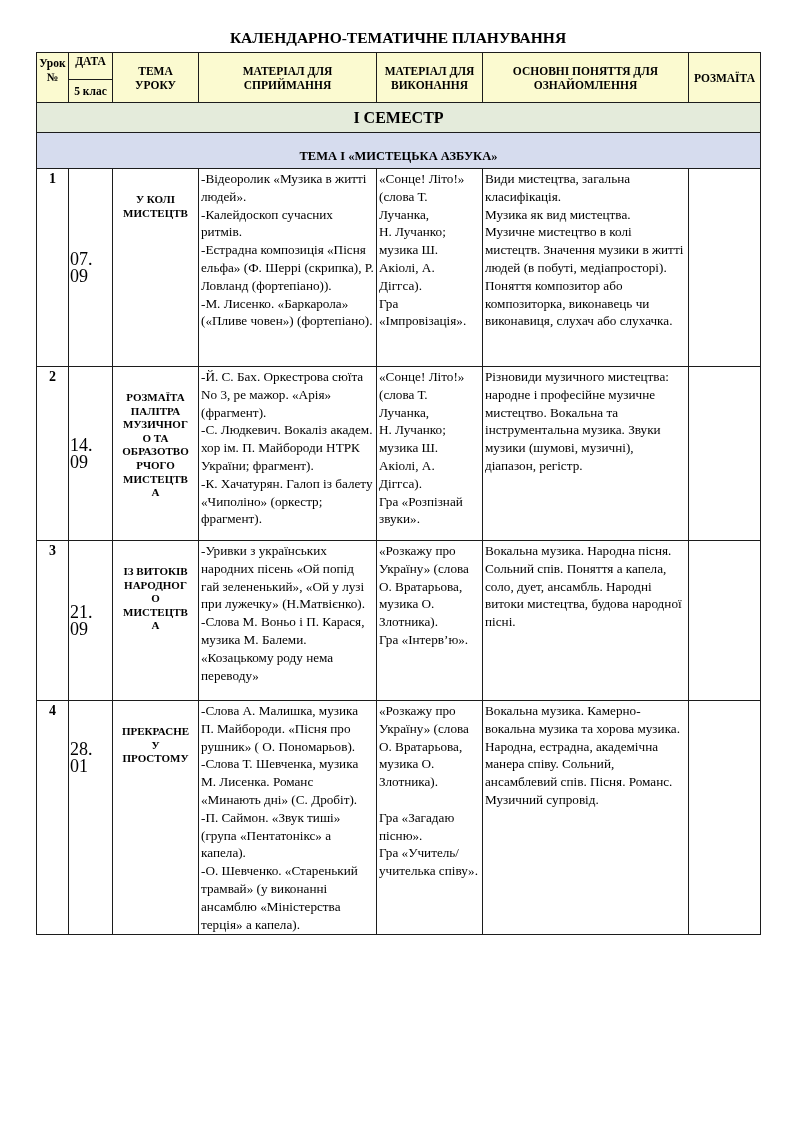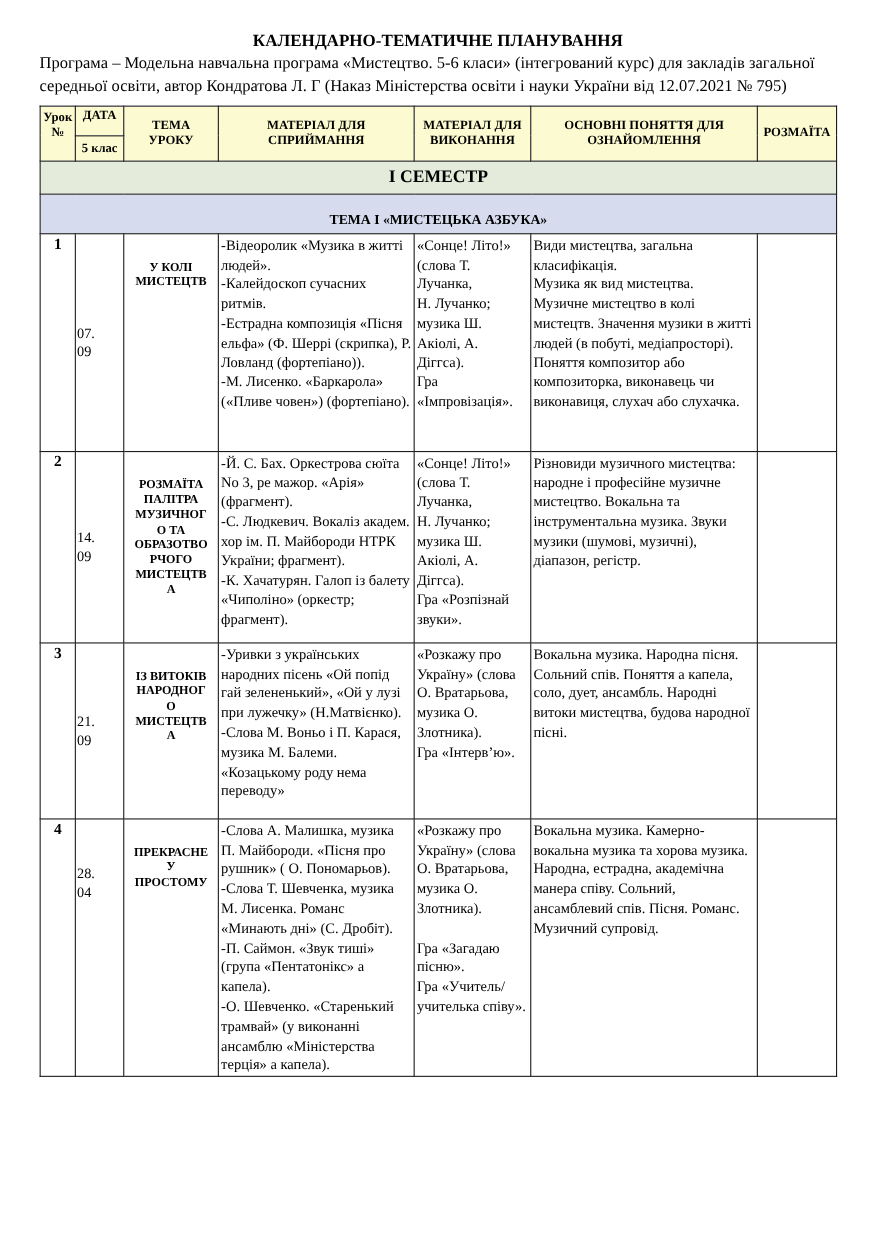--- a/index.html
+++ b/index.html
@@ -78,21 +78,21 @@
     height: 30px;
     padding-bottom: 4px;
   }
   td.cell-num {
     text-align: center;
     font-weight: bold;
     font-size: 14px;
     padding-top: 2px;
   }
   td.cell-date {
-    font-size: 13px;
+    font-size: 18px;
     line-height: 17px;
     vertical-align: middle;
     padding-left: 1px;
     margin-left: 41px;
   }
   tr.lesson-r4 td.cell-date { vertical-align: top; padding-top: 40px; }
   td.cell-topic {
     text-align: center;
     font-weight: bold;
     font-size: 11px;
@@ -107,21 +107,20 @@
   tr.lesson-r2 { height: 174px; }
   tr.lesson-r3 { height: 160px; }
   tr.lesson-r4 { height: 234px; }
 </style>
 </head>
 <body>
 
 <div class="page">
 
   <div class="doc-title">КАЛЕНДАРНО-ТЕМАТИЧНЕ ПЛАНУВАННЯ</div>
-  <p class="intro">Програма – Модельна навчальна програма  «Мистецтво. 5-6 класи»  (інтегрований курс)  для закладів загальної середньої освіти, автор Кондратова Л. Г (Наказ Міністерства освіти і науки України від 12.07.2021 № 795)</p>
 
   <table class="plan">
     <colgroup>
       <col style="width:32px">
       <col style="width:44px">
       <col style="width:86px">
       <col style="width:178px">
       <col style="width:106px">
       <col style="width:206px">
       <col style="width:72px">
@@ -208,21 +207,21 @@
         <td class="cell-text">«Розкажу про Україну» (слова О. Вратарьова, музика О. Злотника).
 Гра «Інтерв’ю».</td>
         <td class="cell-text">Вокальна музика. Народна пісня.
 Сольний спів. Поняття а капела, соло, дует, ансамбль. Народні витоки мистецтва, будова народної пісні.</td>
         <td class="cell-text"></td>
       </tr>
 
       <tr class="lesson-r4">
         <td class="cell-num">4</td>
         <td class="cell-date">28.
-04</td>
+01</td>
         <td class="cell-topic">ПРЕКРАСНЕ
 У
 ПРОСТОМУ</td>
         <td class="cell-text">-Слова А. Малишка, музика П. Майбороди. «Пісня про рушник» ( О. Пономарьов).
 -Слова Т. Шевченка, музика М. Лисенка. Романс «Минають дні» (С. Дробіт).
 -П. Саймон. «Звук тиші» (група «Пентатонікс» а капела).
 -О. Шевченко. «Старенький трамвай» (у виконанні ансамблю «Міністерства терція» а капела).</td>
         <td class="cell-text">«Розкажу про Україну» (слова О. Вратарьова, музика О. Злотника).
 
 Гра «Загадаю пісню».

